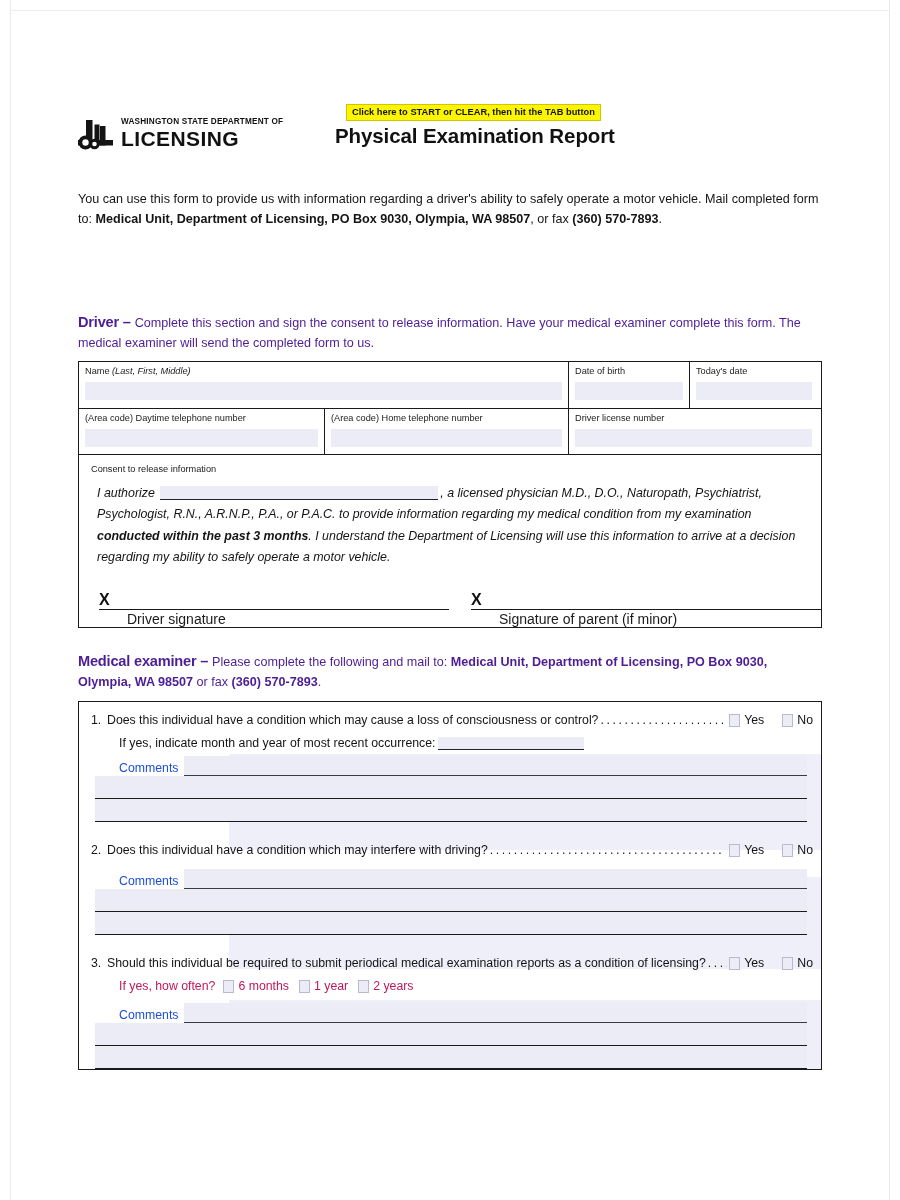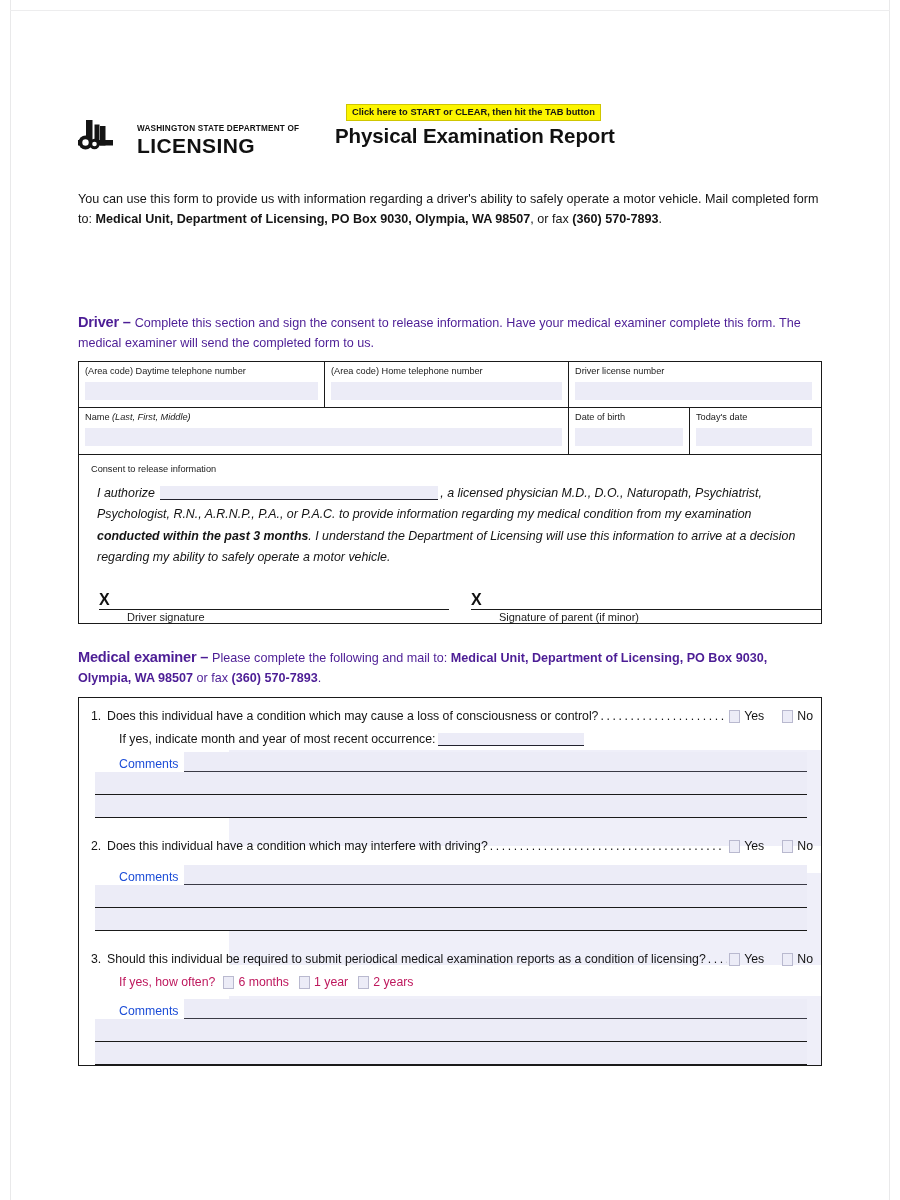--- a/index.html
+++ b/index.html
@@ -35,21 +35,21 @@
   }
 
   
   .header {
     position: relative;
     height: 80px;
     margin-top: 104px;
   }
   .logo-block {
     position: absolute; left: 0; top: 14px;
-    display: flex; align-items: flex-end; gap: 23px;
+    display: flex; gap: 7px;
   }
   .dol-mark { display:block; }
   .logo-text { line-height: 1; }
   .logo-dept {
     font-size: 8.2px; font-weight: bold; letter-spacing: 0.2px;
     color: #111; margin-bottom: 2px; white-space: nowrap;
     font-family: "Liberation Sans", sans-serif;
   }
   .logo-name {
     font-size: 21px; font-weight: bold; letter-spacing: 0.4px;
@@ -145,21 +145,21 @@
   .sig-col.left { width: 374px; padding-left: 8px; }
   .sig-col.right { width: 360px; padding-left: 8px; }
   .sig-x {
     font-size: 16px; font-weight: bold; color: #111; line-height: 1;
     margin-bottom: 1px;
   }
   .sig-line {
     border-bottom: 1.6px solid #1a1a1a;
     width: 350px;
   }
-  .sig-cap { font-size: 11px; color: #1a1a1a; margin-top: 1px; padding-left: 28px; }
+  .sig-cap { font-size: 14px; color: #1a1a1a; margin-top: 1px; padding-left: 28px; }
 
   
   .qbox {
     border: 1.3px solid #1a1a1a;
     margin-top: 8px;
     padding: 10px 0 0 0;
     position: relative;
     overflow: hidden;
   }
   .q {
@@ -279,46 +279,46 @@
 
       <div class="form-title">Physical Examination Report</div>
     </div>
 
     <p class="intro"><span>You can use this form to provide us with information regarding a driver's ability to safely operate a motor vehicle.  Mail completed form to: </span><b>Medical Unit, Department of Licensing, PO Box 9030, Olympia, WA 98507</b><span>, or fax </span><b>(360) 570-7893</b><span>.</span></p>
 
     <div class="section-head driver-head"><span class="lead">Driver – </span><span>Complete this section and sign the consent to release information. Have your medical examiner complete this form. The medical examiner will send the completed form to us.</span></div>
 
     <div class="box">
 
+      <div class="row r1">
+        <div class="cell c-name">
+          <div class="cell-label"><span>Name </span><i>(Last, First, Middle)</i></div>
+          <div class="field"></div>
+        </div>
+        <div class="cell c-dob">
+          <div class="cell-label">Date of birth</div>
+          <div class="field"></div>
+        </div>
+        <div class="cell c-today">
+          <div class="cell-label">Today's date</div>
+          <div class="field"></div>
+        </div>
+      </div>
+
       <div class="row r2">
         <div class="cell c-day">
           <div class="cell-label">(Area code) Daytime telephone number</div>
           <div class="field"></div>
         </div>
         <div class="cell c-home">
           <div class="cell-label">(Area code) Home telephone number</div>
           <div class="field"></div>
         </div>
         <div class="cell c-dl">
           <div class="cell-label">Driver license number</div>
-          <div class="field"></div>
-        </div>
-      </div>
-
-      <div class="row r1">
-        <div class="cell c-name">
-          <div class="cell-label"><span>Name </span><i>(Last, First, Middle)</i></div>
-          <div class="field"></div>
-        </div>
-        <div class="cell c-dob">
-          <div class="cell-label">Date of birth</div>
-          <div class="field"></div>
-        </div>
-        <div class="cell c-today">
-          <div class="cell-label">Today's date</div>
           <div class="field"></div>
         </div>
       </div>
 
       <div class="row">
         <div class="cell" style="width:100%;border-right:none;">
           <div class="consent">
             <div class="consent-label">Consent to release information</div>
             <div class="consent-body"><span>I authorize </span><span class="authorize-blank"></span><span>, a licensed physician M.D., D.O., Naturopath, Psychiatrist, Psychologist, R.N., A.R.N.P., P.A., or P.A.C. to provide information regarding my medical condition from my examination </span><b>conducted within the past 3 months</b><span>. I understand the Department of Licensing will use this information to arrive at a decision regarding my ability to safely operate a motor vehicle.</span></div>
 

